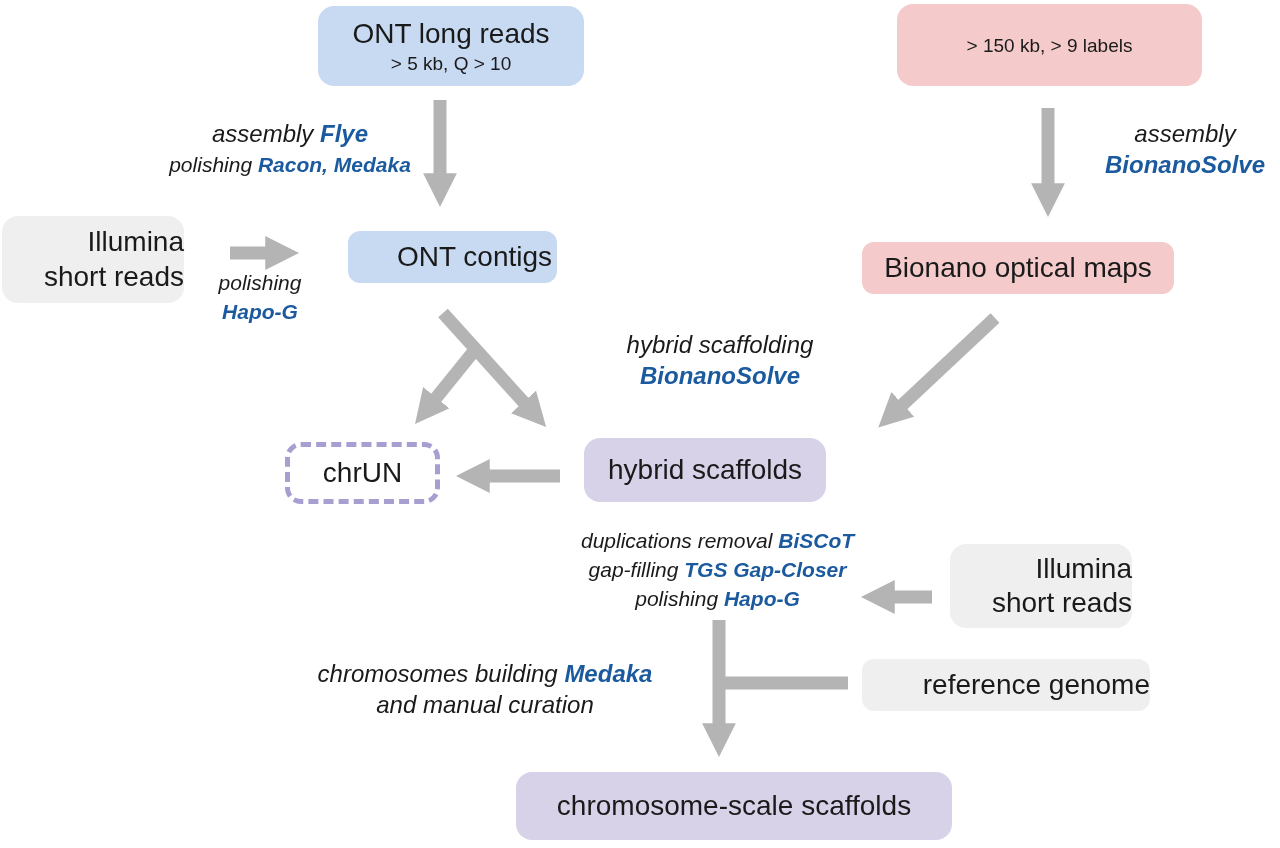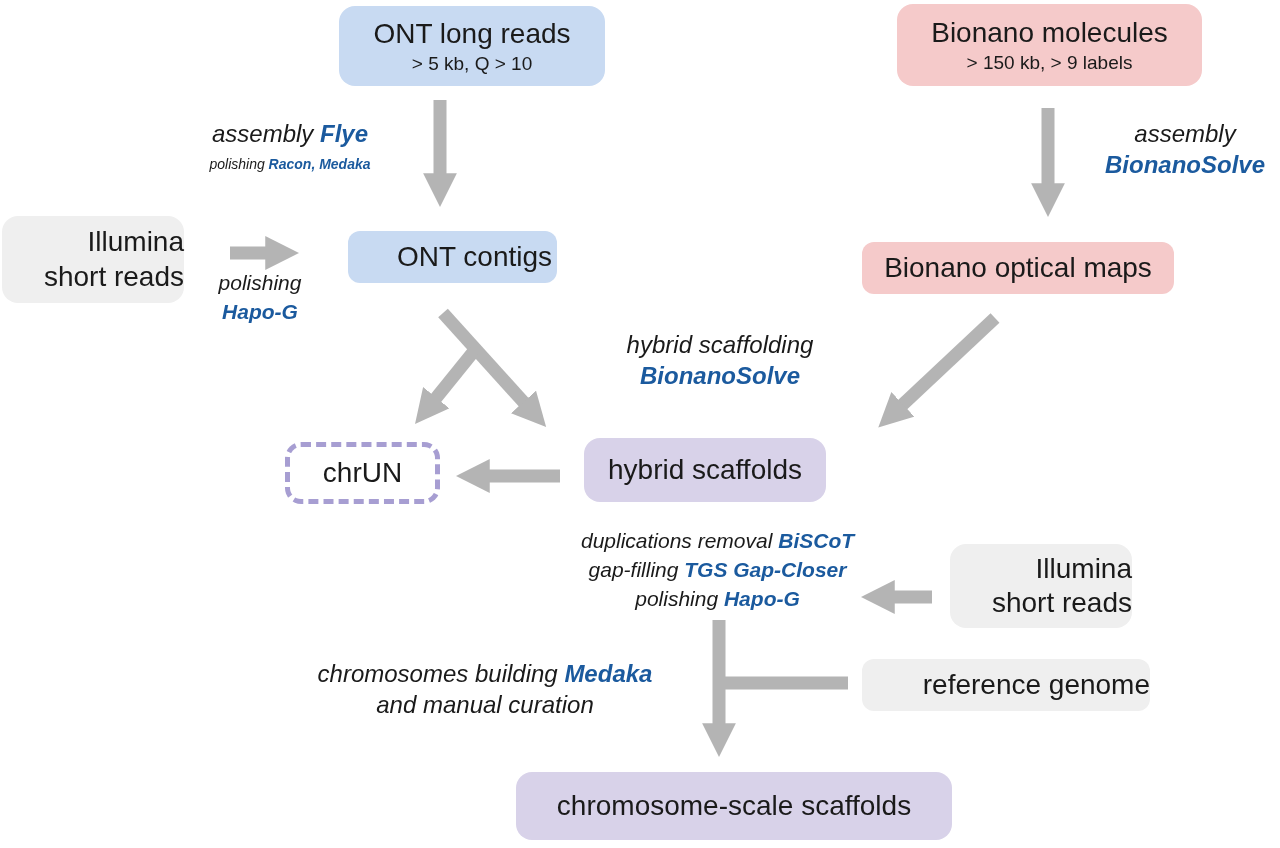--- a/index.html
+++ b/index.html
@@ -43,27 +43,26 @@
       <path d="M443,313 L528,407" marker-end="url(#ah)"></path>
       <path d="M474,351 L432,403" marker-end="url(#ah)"></path>
       <path d="M995,318 L898,409" marker-end="url(#ah)"></path>
       <path d="M560,476 L483,476" marker-end="url(#ah)"></path>
       <path d="M932,597 L888,597" marker-end="url(#ah)"></path>
       <path d="M719,620 L719,730" marker-end="url(#ah)"></path>
       <path d="M848,683 L722,683"></path>
     </g>
   </svg>
 
-  <div class="node blue" style="left:318px;top:6px;width:266px;height:80px;margin-left:21px;">
+  <div class="node blue" style="left:318px;top:6px;width:266px;height:80px;">
     <div class="title">ONT long reads</div>
     <div class="subtitle">&gt; 5 kb, Q &gt; 10</div>
   </div>
 
   <div class="node pink" style="left:897px;top:4px;width:305px;height:82px;">
-    <div class="title">Bionano molecules</div>
     <div class="subtitle">&gt; 150 kb, &gt; 9 labels</div>
   </div>
 
   <div class="node gray" style="left:2px;top:216px;width:182px;height:87px;">
     <div class="title">Illumina</div>
     <div class="title">short reads</div>
   </div>
 
   <div class="node blue" style="left:348px;top:231px;width:209px;height:52px;border-radius:12px;padding-left:44px;">
     <div class="title">ONT contigs</div>
@@ -89,21 +88,21 @@
   <div class="node gray" style="left:862px;top:659px;width:288px;height:52px;border-radius:12px;">
     <div class="title">reference genome</div>
   </div>
 
   <div class="node purple" style="left:516px;top:772px;width:436px;height:68px;">
     <div class="title">chromosome-scale scaffolds</div>
   </div>
 
   <div class="step" style="left:150px;top:118px;width:280px;">
     <div><span>assembly </span><span class="tool">Flye</span></div>
-    <div style="font-size:14px;"><span>polishing </span><span class="tool">Racon, Medaka</span></div>
+    <div style="font-size:21px;"><span>polishing </span><span class="tool">Racon, Medaka</span></div>
   </div>
 
   <div class="step" style="left:1090px;top:118px;width:190px;">
     <div>assembly</div>
     <div class="tool">BionanoSolve</div>
   </div>
 
   <div class="step small" style="left:185px;top:268px;width:150px;">
     <div>polishing</div>
     <div class="tool">Hapo-G</div>

